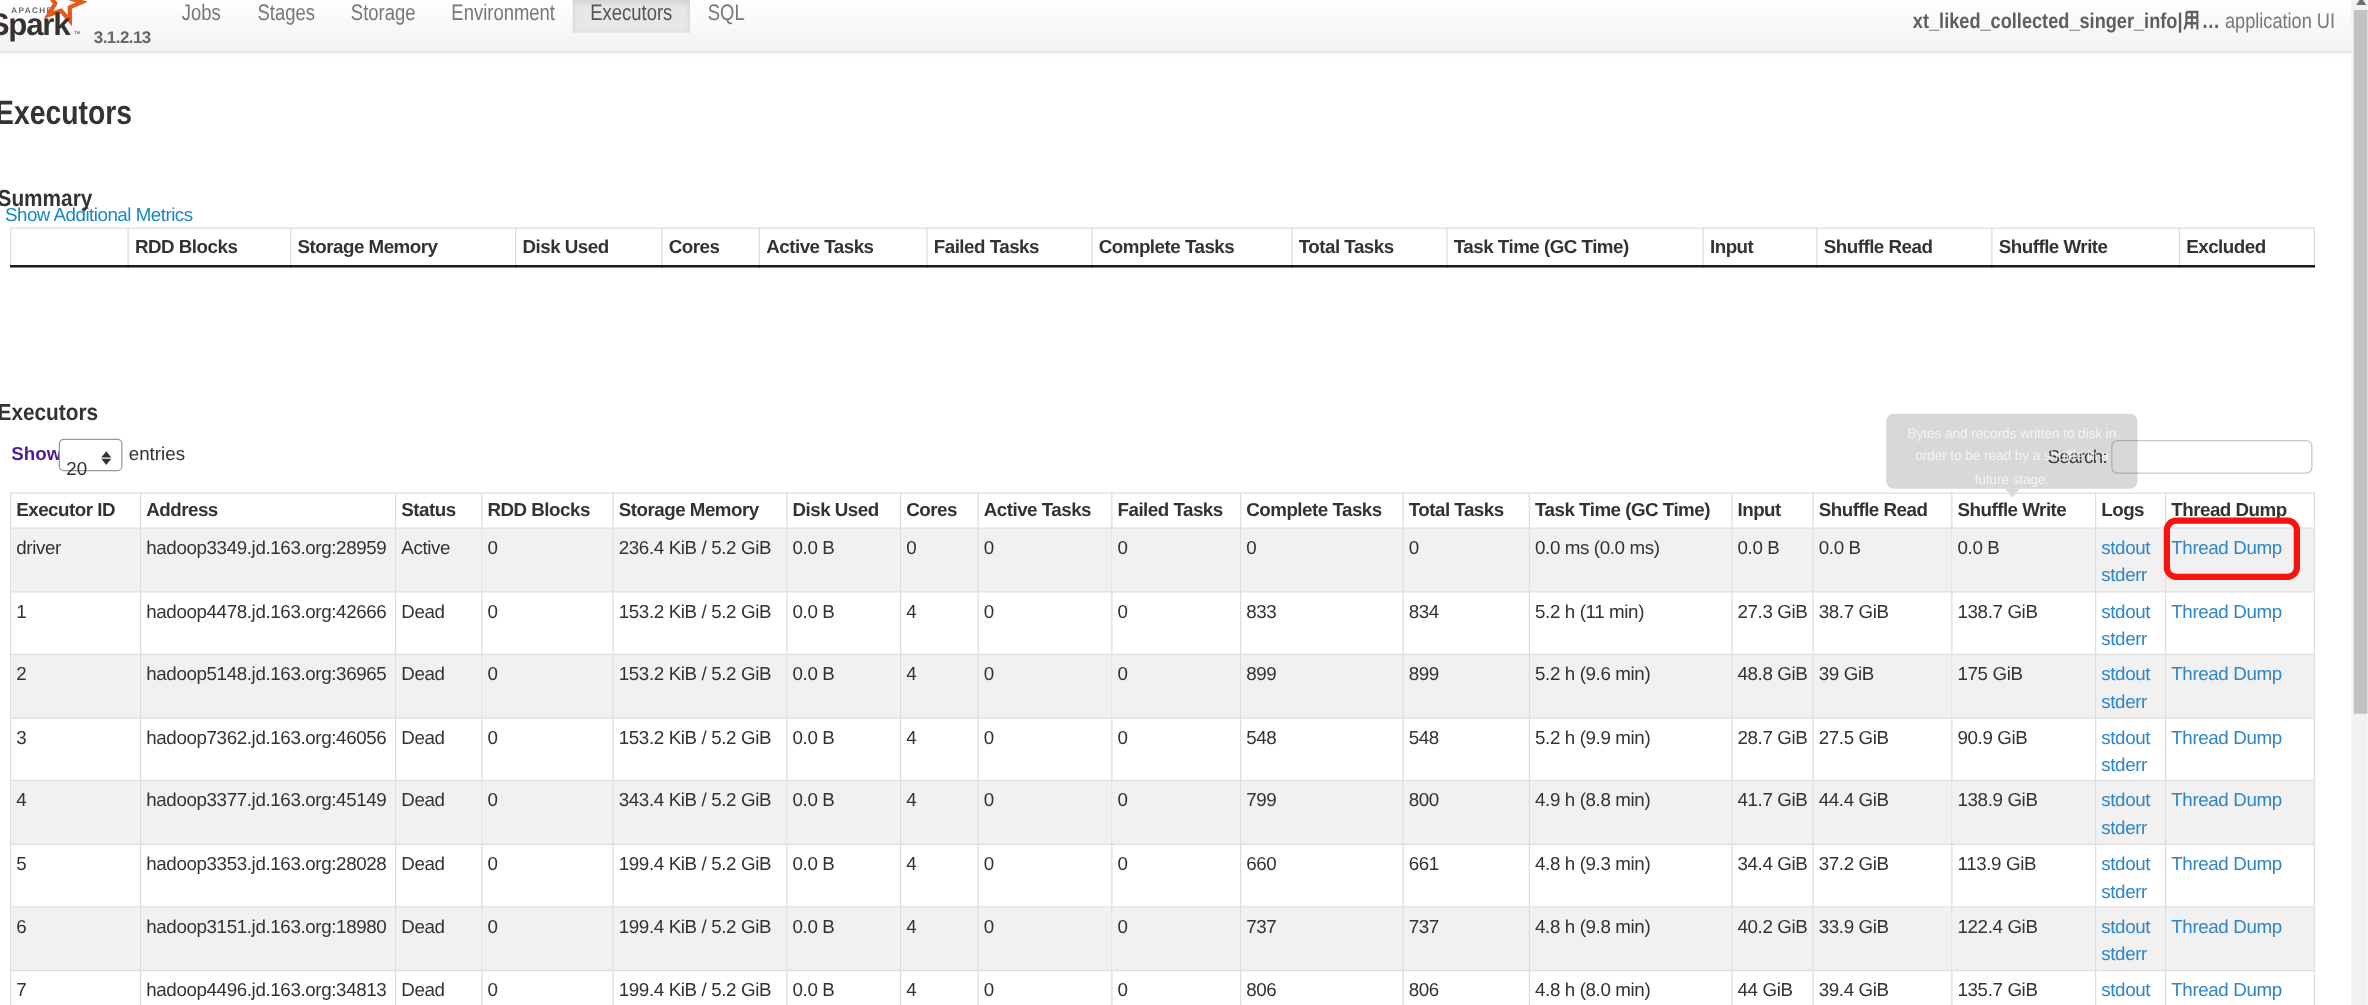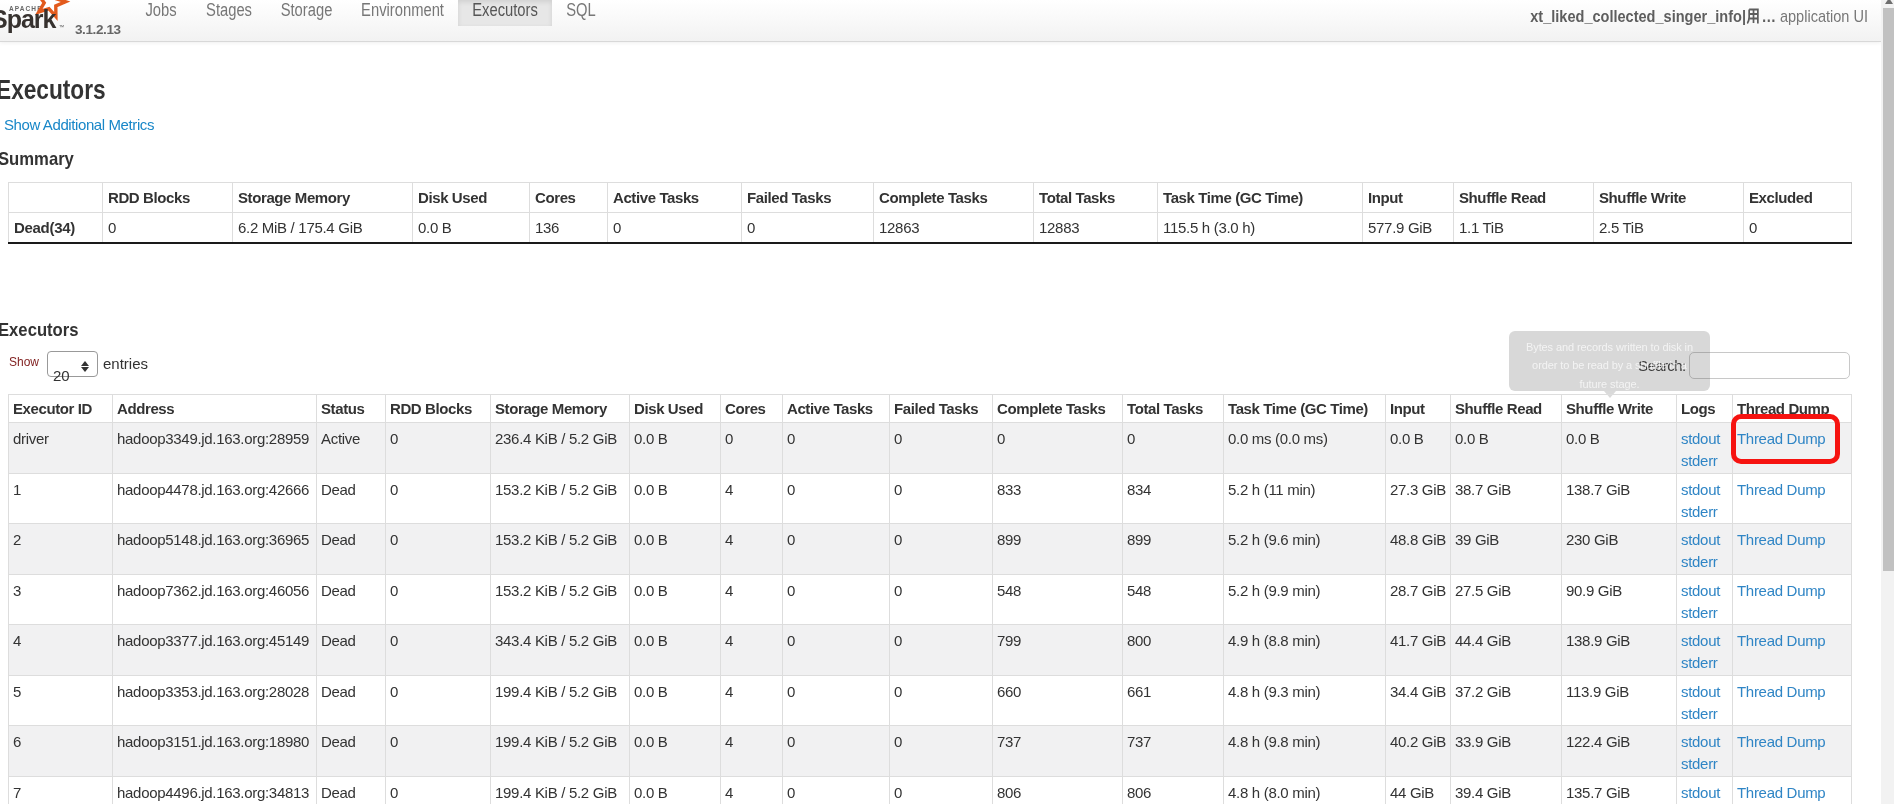--- a/index.html
+++ b/index.html
@@ -31,21 +31,21 @@
   table.tbl { border-collapse:collapse; table-layout:fixed; position:absolute;
     font-size:15px; letter-spacing:-0.3px;padding-left:12px; }
   table.tbl th, table.tbl td { border:1px solid #ddd; padding:4px 4px 0 4px;
     vertical-align:top; text-align:left; font-weight:normal; overflow:hidden;
     white-space:nowrap; line-height:22px; }
   table.tbl th { font-weight:bold; letter-spacing:-0.4px; }
   tr.stripe td { background:#f1f1f2; }
   #extable td { padding-top:5px; }
   #extable th { padding-top:3px; }
   #summary th, #summary td { padding-left:5px; }
-  a { text-decoration:none; } a.lnk { color:#2f85c5; }
+  a { text-decoration:none;margin-top:48px; } a.lnk { color:#2f85c5; }
   
   .sbtrack { position:absolute; right:0; top:0; width:13px; height:804px; background:#f2f2f2; }
   .sbthumb { position:absolute; right:0px; top:8px; width:11px; height:563px; background:#c1c1c1; }
 </style>
 </head>
 <body>
 
 <div class="navbar"></div>
 <div class="abs" id="logo" style="left:-12px; top:-9px; width:92px; height:46px;">
   <svg width="92" height="46" viewBox="0 0 92 46" style="font-family:'Liberation Sans',sans-serif;">
@@ -118,40 +118,24 @@
         <th>Active Tasks</th>
         <th>Failed Tasks</th>
         <th>Complete Tasks</th>
         <th>Total Tasks</th>
         <th>Task Time (GC Time)</th>
         <th>Input</th>
         <th>Shuffle Read</th>
         <th>Shuffle Write</th>
         <th>Excluded</th>
       </tr>
-  <tr style="height:30px;">
-        <td style="font-weight:bold">Dead(34)</td>
-        <td>0</td>
-        <td>6.2 MiB / 175.4 GiB</td>
-        <td>0.0 B</td>
-        <td>136</td>
-        <td>0</td>
-        <td>0</td>
-        <td>12863</td>
-        <td>12883</td>
-        <td>115.5 h (3.0 h)</td>
-        <td>577.9 GiB</td>
-        <td>1.1 TiB</td>
-        <td>2.5 TiB</td>
-        <td>0</td>
-      </tr>
 </tbody>
   </table>
 
-<div class="abs" style="left:9px; top:355px; font-size:12px; color:#7f1d1d;">Show</div>
+<div class="abs" style="left:9px; top:355px; font-size:15px; color:#4c1d95;font-weight:bold;">Show</div>
 <div class="abs" style="left:47px; top:351px; width:51px; height:26px; border:1px solid #999; border-radius:4px; background:#fff;">
   <div class="abs" style="left:5px; top:15px; font-size:15px;">20</div>
   <div class="abs" style="left:33px; top:5px; width:0; height:0; border:4.5px solid transparent; border-bottom:5px solid #333;"></div>
   <div class="abs" style="left:33px; top:15px; width:0; height:0; border:4.5px solid transparent; border-top:5px solid #333;"></div>
 </div>
 <div class="abs" style="left:103px; top:355px; font-size:15px; color:#333;">entries</div>
 
 <div class="abs" style="left:1689px; top:352px; width:161px; height:27px; border:1px solid #c8c8c8; border-radius:5px; background:#fff;"></div>
 <div class="abs" style="left:1638px; top:357px; font-size:15px; color:#333; letter-spacing:-0.6px;">Search:</div>
 <div class="abs" id="tooltip" style="left:1509px; top:331px; width:201px; height:60px; background:rgba(85,85,85,0.23); border-radius:6px; color:rgba(255,255,255,0.7); font-size:11px; text-align:center; line-height:18.4px; padding-top:7px; letter-spacing:-0.1px;">Bytes and records written to disk in<br>order to be read by a shuffle in a<br>future stage.</div>
@@ -245,21 +229,21 @@
         <td>153.2 KiB / 5.2 GiB</td>
         <td>0.0 B</td>
         <td>4</td>
         <td>0</td>
         <td>0</td>
         <td>899</td>
         <td>899</td>
         <td>5.2 h (9.6 min)</td>
         <td>48.8 GiB</td>
         <td>39 GiB</td>
-        <td>230 GiB</td>
+        <td>175 GiB</td>
         <td><a class="lnk" href="#">stdout</a><br><a class="lnk" href="#">stderr</a></td>
         <td><a class="lnk" href="#">Thread Dump</a></td>
       </tr>
       <tr style="height: 50px;">
         <td>3</td>
         <td>hadoop7362.jd.163.org:46056</td>
         <td>Dead</td>
         <td>0</td>
         <td>153.2 KiB / 5.2 GiB</td>
         <td>0.0 B</td>

